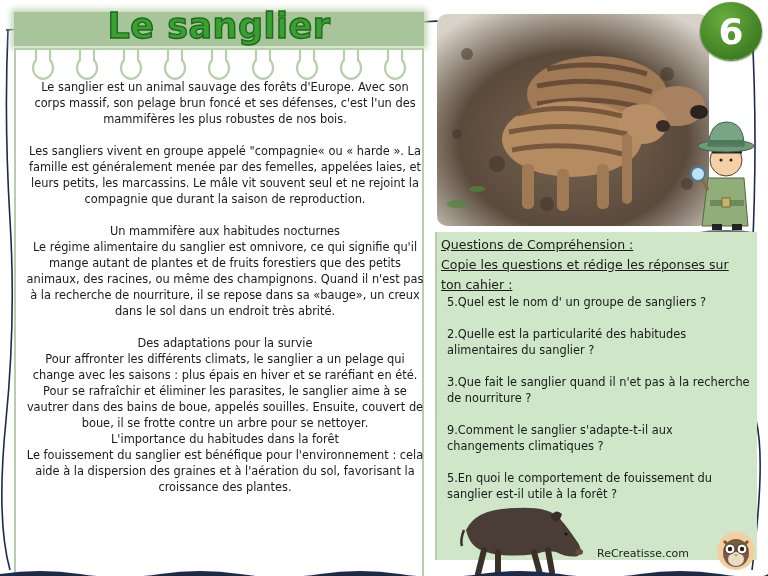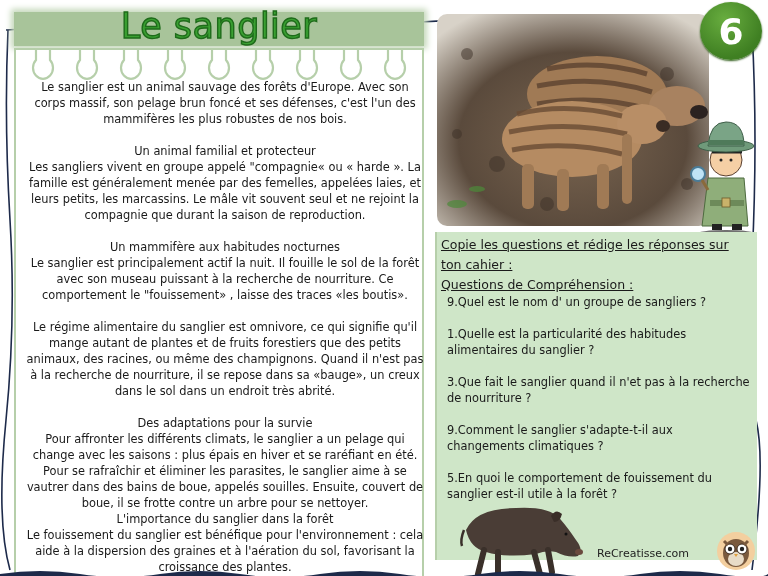--- a/index.html
+++ b/index.html
@@ -1,19 +1,19 @@
 <!DOCTYPE html>
 <html><head>
 <meta charset="utf-8">
 <style>
   html, body { margin:0; padding:0; }
   body { width:768px; height:576px; background:#ffffff; position:relative; overflow:hidden; font-family:"DejaVu Sans", sans-serif; }
   .frame-wave { position:absolute; left:0; top:0; width:768px; height:576px; pointer-events:none; }
   .title-band { position:absolute; left:14px; top:12px; width:410px; height:34px; background:#a8c49a; filter:blur(0.3px); box-shadow:0 0 6px 3px #c5d8bb; }
-  .title { position:absolute; left:14px; top:4px; width:410px; height:44px; text-align:center; font-family:"DejaVu Sans", sans-serif; font-weight:normal; font-size:35px; color:#3aa032; -webkit-text-stroke:1.4px #1e6b1a; letter-spacing:0.5px; line-height:44px; }
+  .title { position:absolute; left:14px; top:4px; width:410px; height:44px; text-align:center; font-family:"DejaVu Sans", sans-serif; font-weight:bold; font-size:35px; color:#3aa032; -webkit-text-stroke:1.4px #1e6b1a; letter-spacing:0.5px; line-height:44px; }
   .left-panel { position:absolute; left:14px; top:48px; width:410px; height:528px; border:2px solid #b6cfaa; border-bottom:none; box-sizing:border-box; background:#ffffff; }
   .rings { position:absolute; left:16px; top:46px; width:406px; height:40px; }
   .body-text { position:absolute; left:25px; top:79px; width:400px; font-size:11.4px; line-height:16px; color:#1a1a1a; }
   .body-text p { margin:0 0 16px 0;text-align:center; }
   .body-text p.tight { margin:0; }
   .photo { position:absolute; left:437px; top:14px; width:272px; height:212px; border-radius:10px; overflow:hidden; box-shadow:0 0 8px 4px #ffffff inset; }
   .badge { position:absolute; left:700px; top:2px; width:62px; height:58px; border-radius:50%; background:radial-gradient(circle at 40% 30%, #68ad3f, #3f7f22 70%); display:flex; align-items:center; justify-content:center; color:#ffffff; font-weight:bold; font-size:36px; box-shadow:0 1px 2px #2c5a16; }
   .detective { position:absolute; left:688px; top:108px; width:72px; height:130px; }
   .questions-box { position:absolute; left:435px; top:232px; width:320px; height:328px; background:#cfe6c8; border-left:2px solid #b6cfaa; }
   .q-head { position:absolute; left:441px; top:235px; width:310px; font-size:12.5px; line-height:20px; color:#1a1a1a; text-decoration:underline; font-weight:normal; }
@@ -46,28 +46,26 @@
     <path d="M196 2 v12 a10 11 0 1 0 14 0 v-12"></path>
     <path d="M240 2 v12 a10 11 0 1 0 14 0 v-12"></path>
     <path d="M284 2 v12 a10 11 0 1 0 14 0 v-12"></path>
     <path d="M328 2 v12 a10 11 0 1 0 14 0 v-12"></path>
     <path d="M372 2 v12 a10 11 0 1 0 14 0 v-12"></path>
   </g>
 </svg>
 
 <div class="body-text">
   <p>Le sanglier est un animal sauvage  des forêts d'Europe. Avec son corps massif, son pelage brun foncé et ses défenses, c'est l'un des mammifères les plus robustes de nos bois.</p>
-  <p class="tight">Un animal familial et protecteur</p>
   <p>Les sangliers vivent en groupe appelé "compagnie« ou « harde ». La famille est généralement menée par des femelles, appelées laies, et leurs petits, les marcassins. Le mâle vit souvent seul et ne rejoint la compagnie que durant la saison de reproduction.</p>
   <p class="tight">Un mammifère aux habitudes nocturnes</p>
-  <p>Le sanglier est principalement actif la nuit. Il fouille le sol de la forêt avec son museau puissant à la recherche de nourriture. Ce comportement  le "fouissement» , laisse des traces «les boutis».</p>
   <p>Le régime alimentaire du sanglier est omnivore, ce qui signifie qu'il mange autant de plantes et de fruits forestiers que des petits animaux, des racines, ou même des champignons. Quand il n'est pas à la recherche de nourriture, il se repose dans sa «bauge», un creux dans le sol dans un endroit très abrité.</p>
   <p class="tight">Des adaptations pour la survie</p>
   <p class="tight">Pour affronter les différents climats, le sanglier a un pelage qui change avec les saisons : plus épais en hiver et se raréfiant en été. Pour se rafraîchir et éliminer les parasites, le sanglier aime à se vautrer dans des bains de boue, appelés souilles. Ensuite, couvert de boue, il se frotte contre un arbre pour se nettoyer.</p>
-  <p class="tight">L'importance du sanglier dans la forêt</p>
+  <p class="tight">L'importance du habitudes dans la forêt</p>
   <p class="tight">Le fouissement du sanglier est bénéfique pour l'environnement : cela aide à la dispersion des graines et à l'aération du sol, favorisant la croissance des plantes.</p>
 </div>
 
 <div class="photo">
   <svg width="272" height="212" viewBox="0 0 272 212">
     <defs>
       <radialGradient id="ground" cx="50%" cy="60%" r="70%">
         <stop offset="0" stop-color="#7a6550"></stop>
         <stop offset="0.6" stop-color="#5a4a3c"></stop>
         <stop offset="1" stop-color="#d8d2c8"></stop>
@@ -128,26 +126,26 @@
   <path d="M24 44 L54 44" stroke="#222" stroke-width="3"></path>
   <ellipse cx="38" cy="38" rx="28" ry="6" fill="#6f9a7a" stroke="#3e5e48" stroke-width="1"></ellipse>
   <path d="M20 38 Q22 14 38 14 Q56 14 56 38 Z" fill="#7aa486" stroke="#3e5e48" stroke-width="1"></path>
   <rect x="20" y="32" width="36" height="5" fill="#4f7a5a"></rect>
   <circle cx="10" cy="66" r="7" fill="#bfe3f5" stroke="#4a7c98" stroke-width="2"></circle>
   <path d="M14 72 L20 82" stroke="#8a6a3a" stroke-width="3"></path>
 </svg>
 
 <div class="questions-box"></div>
 <div class="q-head">
+  <div>Questions de Compréhension :</div>
   <div>Copie les questions et rédige les réponses sur ton cahier :</div>
-  <div>Questions de Compréhension :</div>
 </div>
 <div class="q-list">
-  <p>9.Quel est le nom d' un groupe de sangliers ?</p>
-  <p>1.Quelle est la particularité des habitudes alimentaires du sanglier ?</p>
+  <p>5.Quel est le nom d' un groupe de sangliers ?</p>
+  <p>2.Quelle est la particularité des habitudes alimentaires du sanglier ?</p>
   <p>3.Que fait le sanglier quand il n'et pas à la recherche de nourriture ?</p>
   <p>9.Comment le sanglier s'adapte-t-il aux changements climatiques ?</p>
   <p>5.En quoi le comportement de fouissement du sanglier est-il utile à la forêt ?</p>
 </div>
 
 <svg class="boar" viewBox="0 0 130 76">
   <path d="M8 30 Q4 40 6 46" stroke="#3a302a" stroke-width="2.5" fill="none"></path>
   <path d="M10 30 Q20 8 60 8 Q95 6 105 20 Q112 28 120 40 Q128 50 122 56 Q112 58 100 52 Q90 50 80 54 Q50 58 30 52 Q14 48 10 30 Z" fill="#4a3d36"></path>
   <path d="M95 16 Q100 8 106 14 Q104 22 98 22 Z" fill="#3a2e28"></path>
   <circle cx="110" cy="34" r="1.5" fill="#111"></circle>

